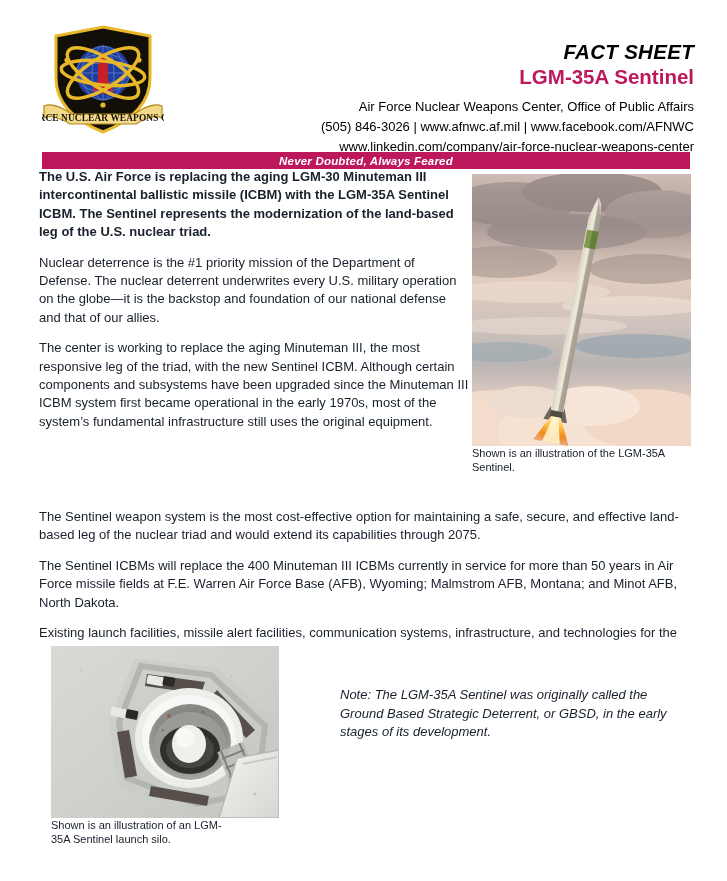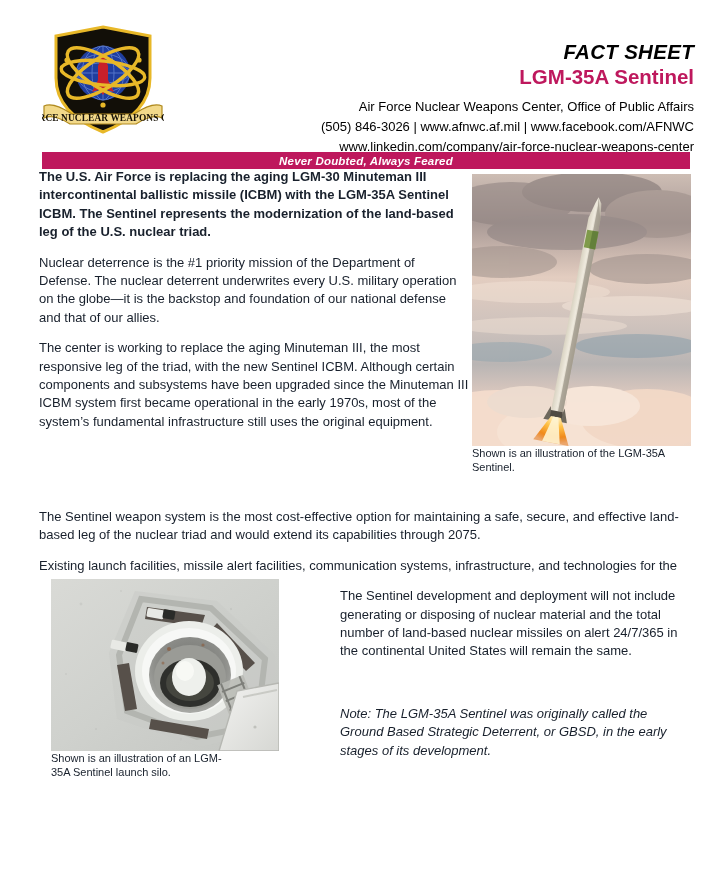--- a/index.html
+++ b/index.html
@@ -301,20 +301,21 @@
             <path d="M101.5 246 L106.5 246 L113 272 L95 272 Z" fill="#fff3cf" opacity="0.9"></path>
           </g>
         </svg>
       </div>
       <div class="caption">Shown is an illustration of the LGM-35A Sentinel.</div>
     </div>
   </div>
 
   <div class="fullwidth">
     <p class="para">The Sentinel weapon system is the most cost-effective option for maintaining a safe, secure, and effective land-based leg of the nuclear triad and would extend its capabilities through 2075.</p>
+    <p class="para">The Sentinel ICBMs will replace the 400 Minuteman III ICBMs currently in service for more than 50 years in Air Force missile fields at F.E. Warren Air Force Base (AFB), Wyoming; Malmstrom AFB, Montana; and Minot AFB, North Dakota.</p>
   </div>
 
   <div class="lower">
     <p class="para lower-lead">Existing launch facilities, missile alert facilities, communication systems, infrastructure, and technologies for the</p>
 
     <div class="silo-figure">
       <div class="silo-photo">
         <svg class="photo-svg" viewBox="0 0 228 172" preserveAspectRatio="none" xmlns="http://www.w3.org/2000/svg">
           <defs>
             <linearGradient id="groundG" x1="0" y1="0" x2="1" y2="1">
@@ -393,18 +394,17 @@
 
           <path d="M186 112 L228 104 L228 172 L168 172 Z" fill="url(#lidG)" stroke="#b6b7b2" stroke-width="1.4"></path>
           <path d="M192 118 L226 111" stroke="#c9cac5" stroke-width="2" fill="none"></path>
           <circle cx="204" cy="148" r="1.6" fill="#c0c1bc"></circle>
         </svg>
       </div>
       <div class="caption">Shown is an illustration of an LGM-35A Sentinel launch silo.</div>
     </div>
 
     <div class="lower-right">
-      <p class="para">The Sentinel development and deployment will not include generating or disposing of nuclear material and the total number of land-based nuclear missiles on alert 24/7/365 in the continental United States will remain the same.</p>
       <p class="para italic">Note: The LGM-35A Sentinel was originally called the Ground Based Strategic Deterrent, or GBSD, in the early stages of its development.</p>
     </div>
   </div>
 
 </div>
 
 </body></html>

